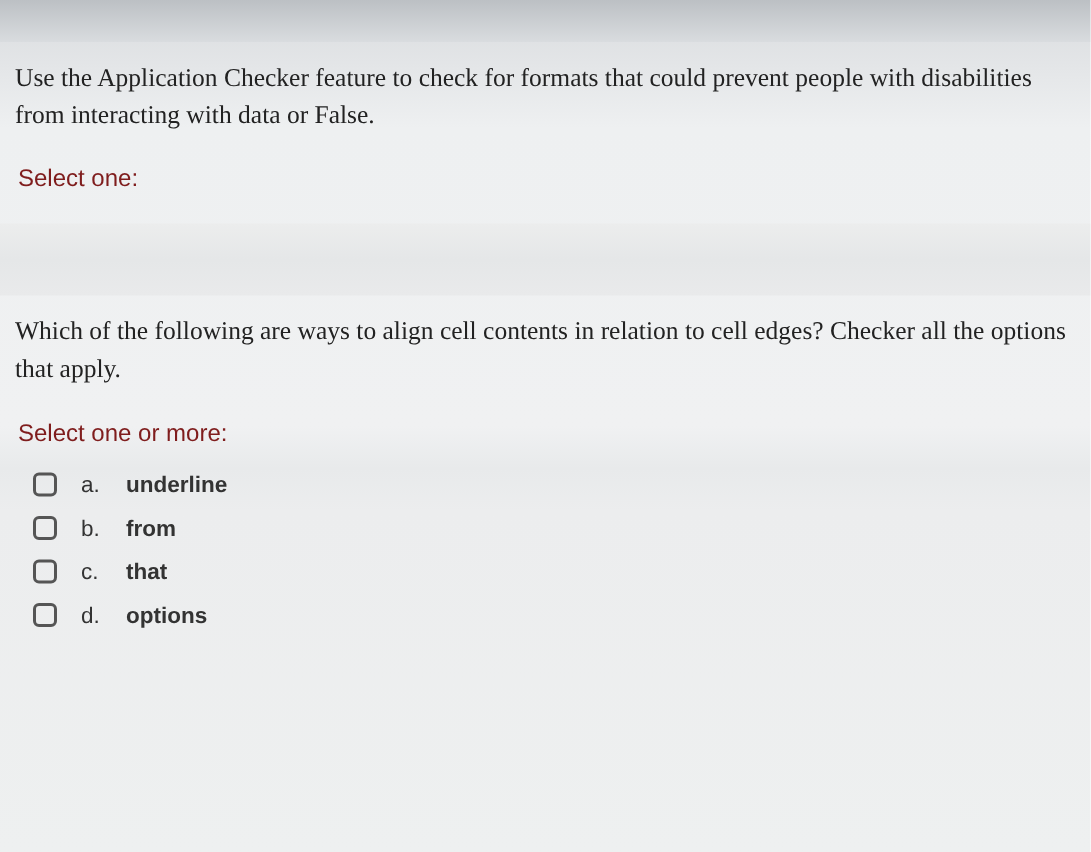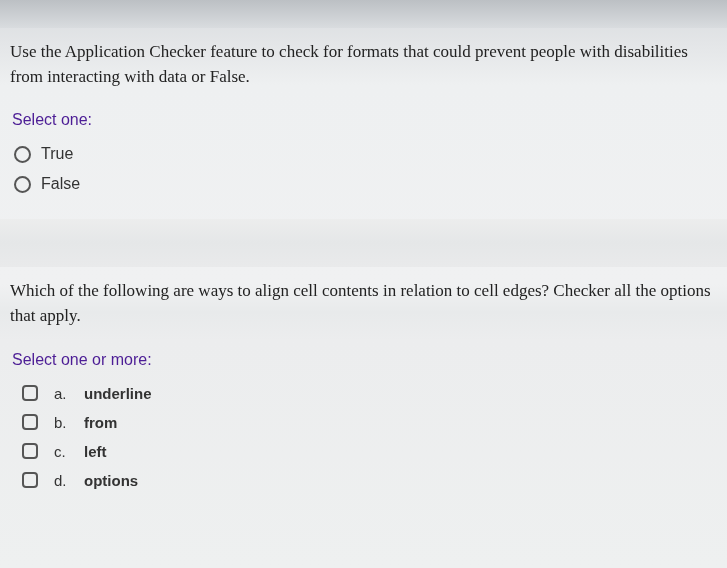--- a/index.html
+++ b/index.html
@@ -23,21 +23,21 @@
     font-size: 17px;
     line-height: 1.45;
     color: #222;
     padding-right: 4px;
   }
   .q-text .underline-word {
   }
   .prompt {
     font-family: Arial, Helvetica, sans-serif;
     font-size: 16px;
-    color: #4c1d95;
+    color: #7f1d1d;
     margin-top: 22px;
     margin-left: 2px;
   }
   .options {
     margin-top: 10px;
     margin-left: 4px;
   }
   .option-row {
     display: flex;
     align-items: center;
@@ -85,30 +85,20 @@
 </head>
 <body>
 
 <div class="top-band"></div>
 
 <div class="question-block">
   <p class="q-text">
     <span>Use the </span><span class="underline-word">Application</span><span> Checker feature to check for formats that could prevent people with disabilities from interacting with data or False.</span>
   </p>
   <div class="prompt">Select one:</div>
-  <div class="options">
-    <div class="option-row">
-      <span class="radio"></span>
-      <span class="opt-label">True</span>
-    </div>
-    <div class="option-row">
-      <span class="radio"></span>
-      <span class="opt-label">False</span>
-    </div>
-  </div>
 </div>
 
 <div class="divider-space"></div>
 
 <div class="question-block">
   <p class="q-text">Which of the following are ways to align cell contents in relation to cell edges? Checker all the options that apply.</p>
   <div class="prompt">Select one or more:</div>
   <div class="options">
     <div class="option-row">
       <span class="checkbox"></span>
@@ -116,21 +106,21 @@
       <span class="letter-text">underline</span>
     </div>
     <div class="option-row">
       <span class="checkbox"></span>
       <span class="letter">b.</span>
       <span class="letter-text">from</span>
     </div>
     <div class="option-row">
       <span class="checkbox"></span>
       <span class="letter">c.</span>
-      <span class="letter-text">left</span>
+      <span class="letter-text">that</span>
     </div>
     <div class="option-row">
       <span class="checkbox"></span>
       <span class="letter">d.</span>
       <span class="letter-text">options</span>
     </div>
   </div>
 </div>
 
 </body></html>

